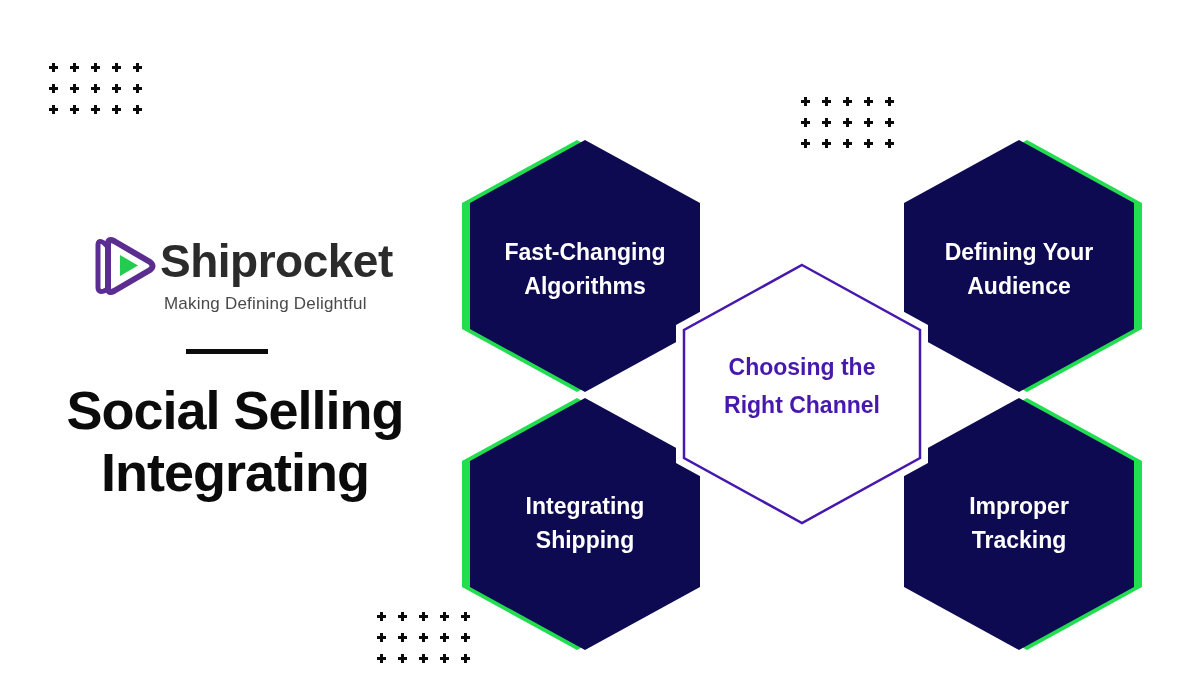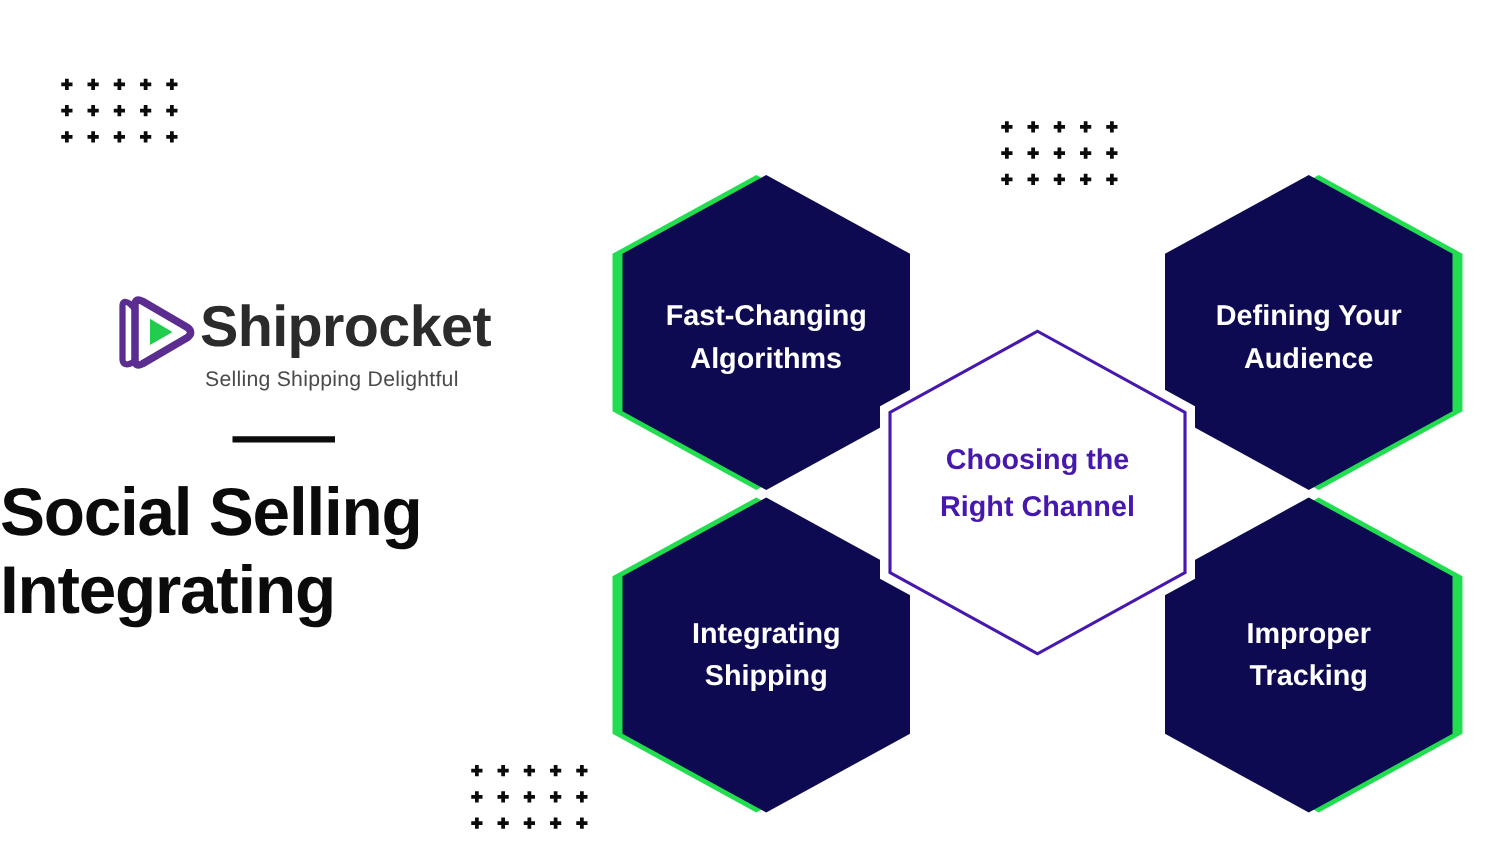--- a/index.html
+++ b/index.html
@@ -42,27 +42,27 @@
     position:absolute;left:76px;top:62px;
     font-size:17px;font-weight:400;letter-spacing:0.2px;
     color:#4a4a4a;line-height:22px;white-space:nowrap;
   }
 
   #title-rule{
     position:absolute;left:186px;top:322px;width:82px;height:5px;background:#0b0b0b;
   }
   #headline{
     position:absolute;left:0px;top:352px;width:470px;
-    text-align:left;color:#0b0b0b;
+    text-align:center;color:#0b0b0b;
     font-size:54px;font-weight:700;line-height:62px;letter-spacing:-1px;
   }
   #headline .hl-line{display:block;}
 
   
-  #hex-cluster{position:absolute;left:480px;top:95px;width:700px;height:530px;}
+  #hex-cluster{position:absolute;left:452px;top:95px;width:700px;height:530px;}
   #hex-cluster svg{display:block;width:700px;height:530px;}
 
   .hex-label{
     font-family:"Liberation Sans","DejaVu Sans",sans-serif;
     font-weight:700;font-size:23px;
   }
   .hex-label.dark-cell{fill:#ffffff;}
   .hex-label.center-cell{fill:#4618ad;font-size:23px;}
 
   
@@ -132,21 +132,21 @@
         <svg viewBox="0 0 68 66" width="68" height="66" aria-hidden="true">
 
           <path d="M10 12 L10 54 Q10 60 16 58 L20 56 L20 14 L16 10 Q10 6 10 12 Z" fill="none" stroke="#5b2d91" stroke-width="5" stroke-linejoin="round" stroke-linecap="round"></path>
 
           <path d="M26 8 L62 29 Q67 33 62 37 L26 58 Q20 61 20 55 L20 11 Q20 5 26 8 Z" fill="none" stroke="#5b2d91" stroke-width="6" stroke-linejoin="round"></path>
 
           <path d="M32 22 L50 32.5 L32 43 Z" fill="#22cc4f"></path>
         </svg>
       </div>
       <div id="brand-wordmark">Shiprocket</div>
-      <div id="brand-tagline">Selling Shipping Delightful</div>
+      <div id="brand-tagline">Making Defining Delightful</div>
     </div>
 
     <div id="title-rule"></div>
 
     <div id="headline">
       <span class="hl-line">Social Selling</span>
       <span class="hl-line">Integrating</span>
     </div>
   </div>
 

